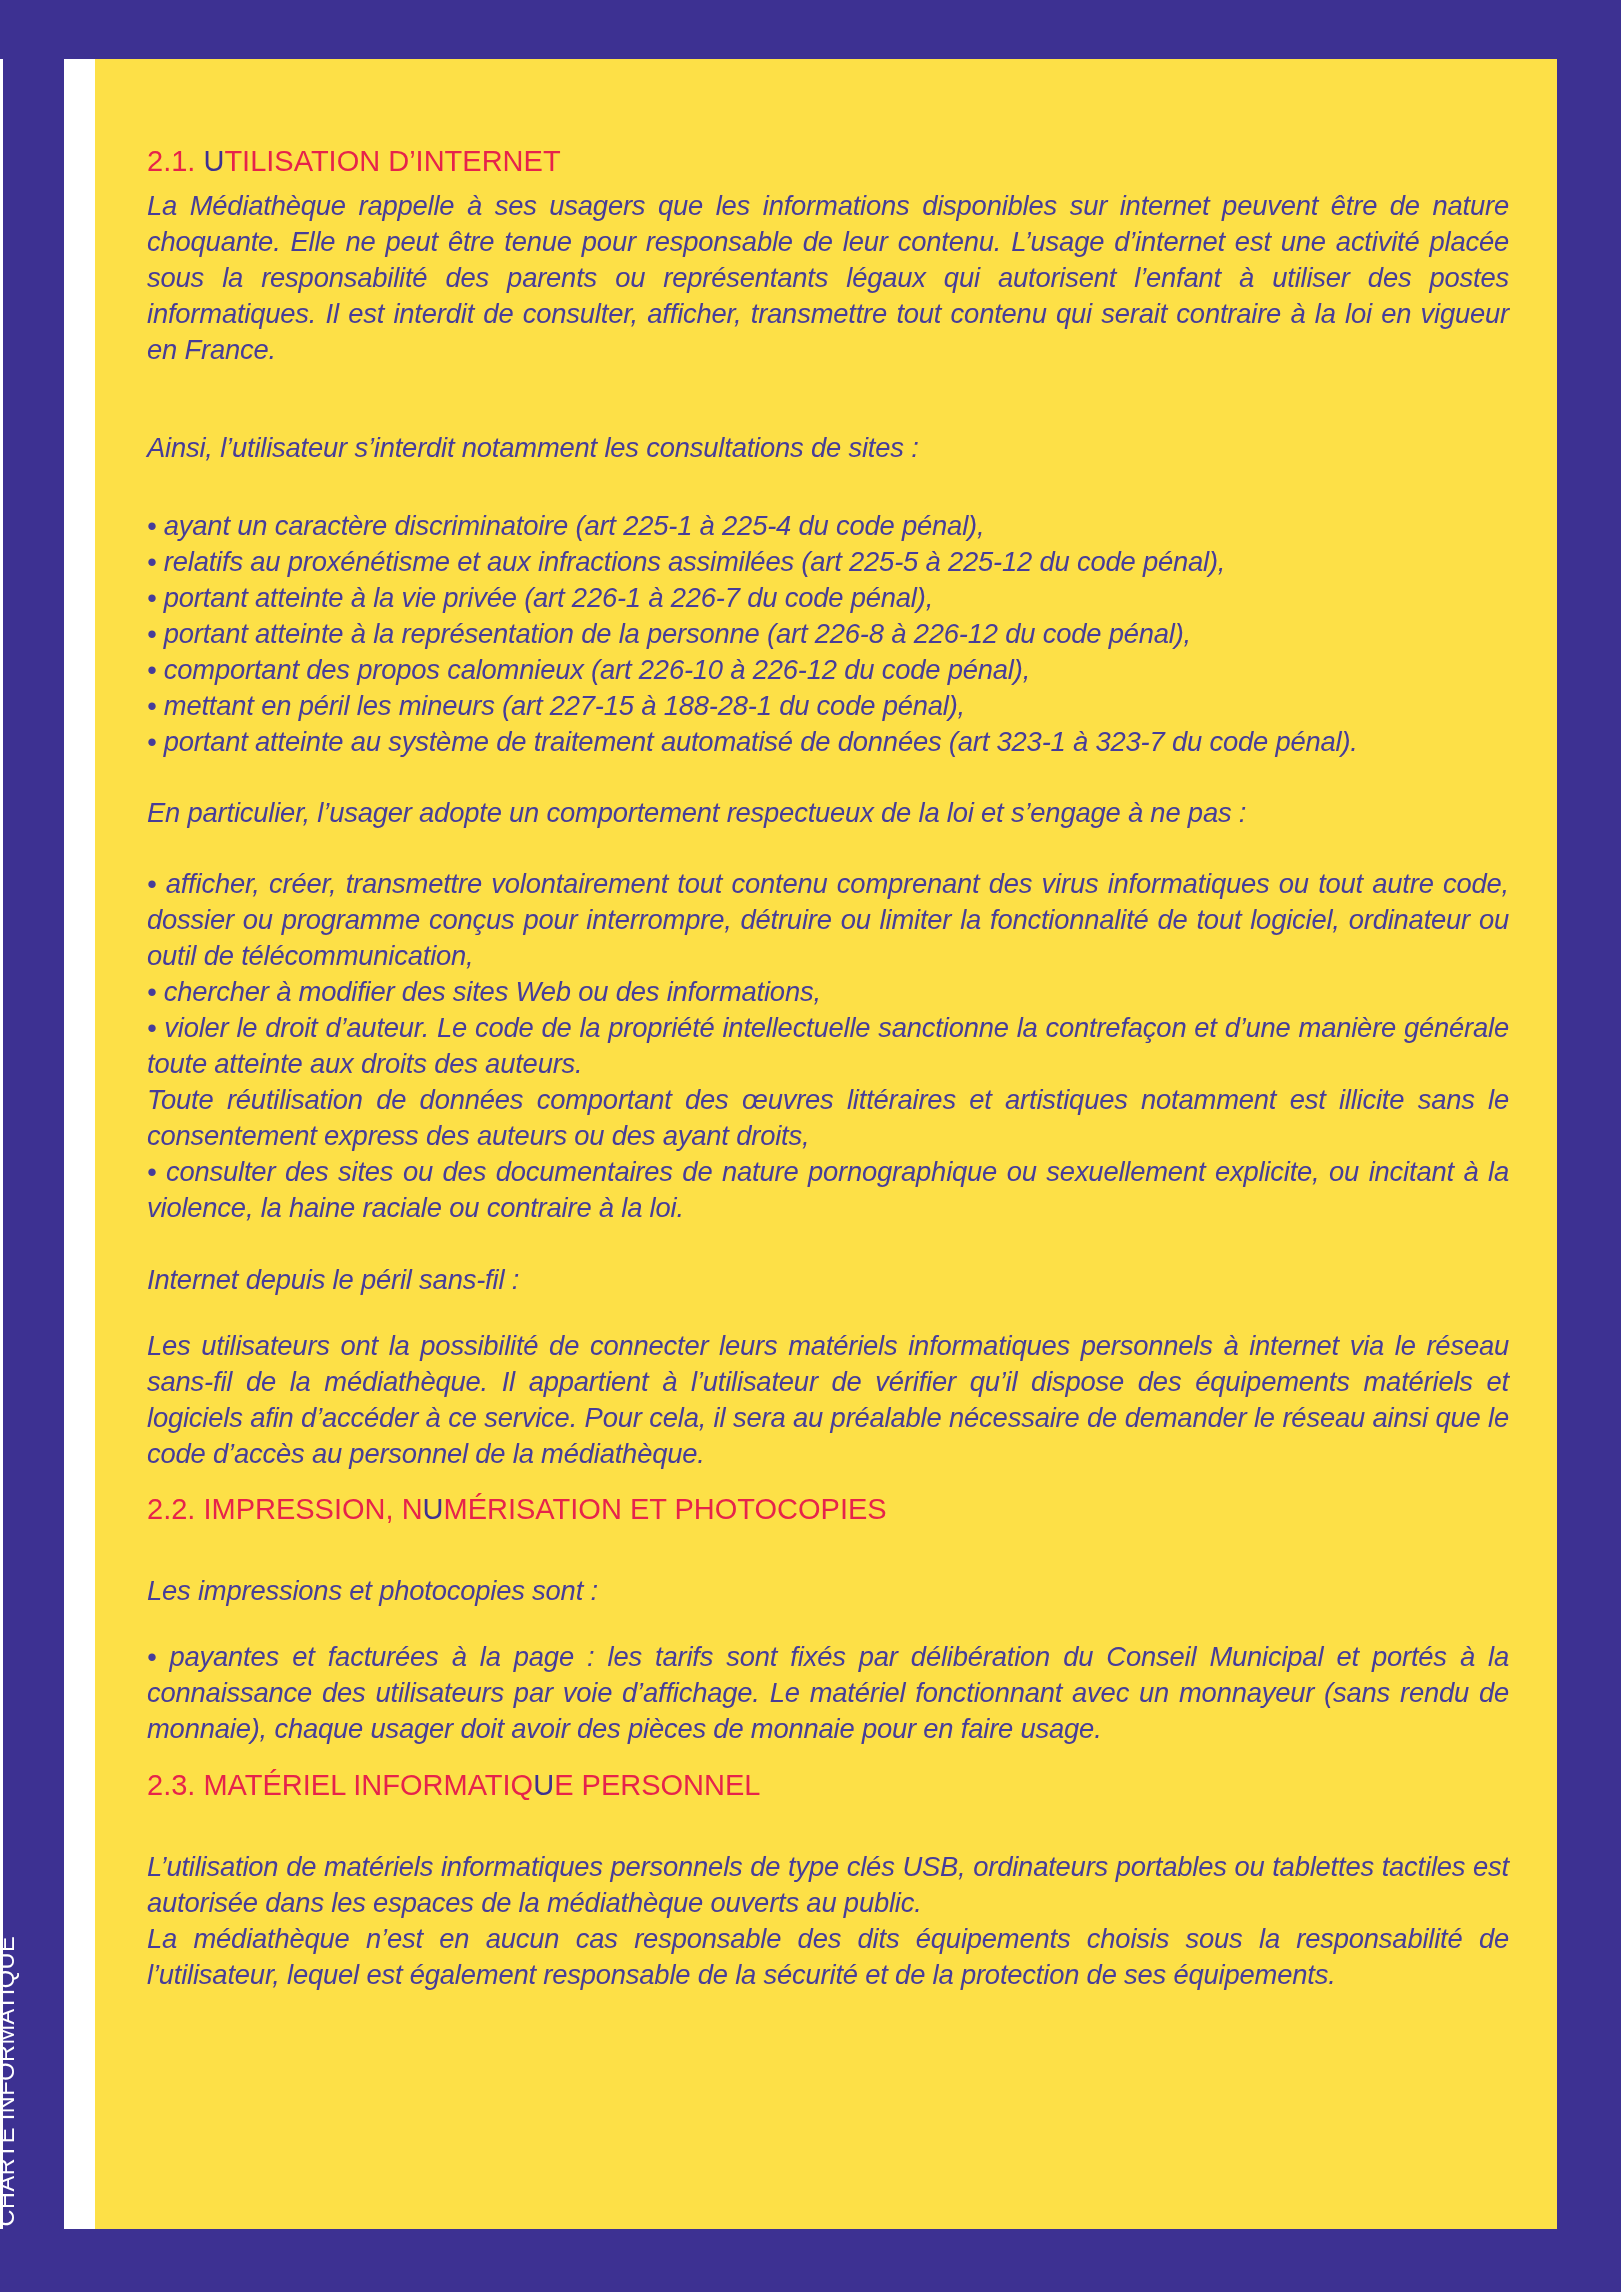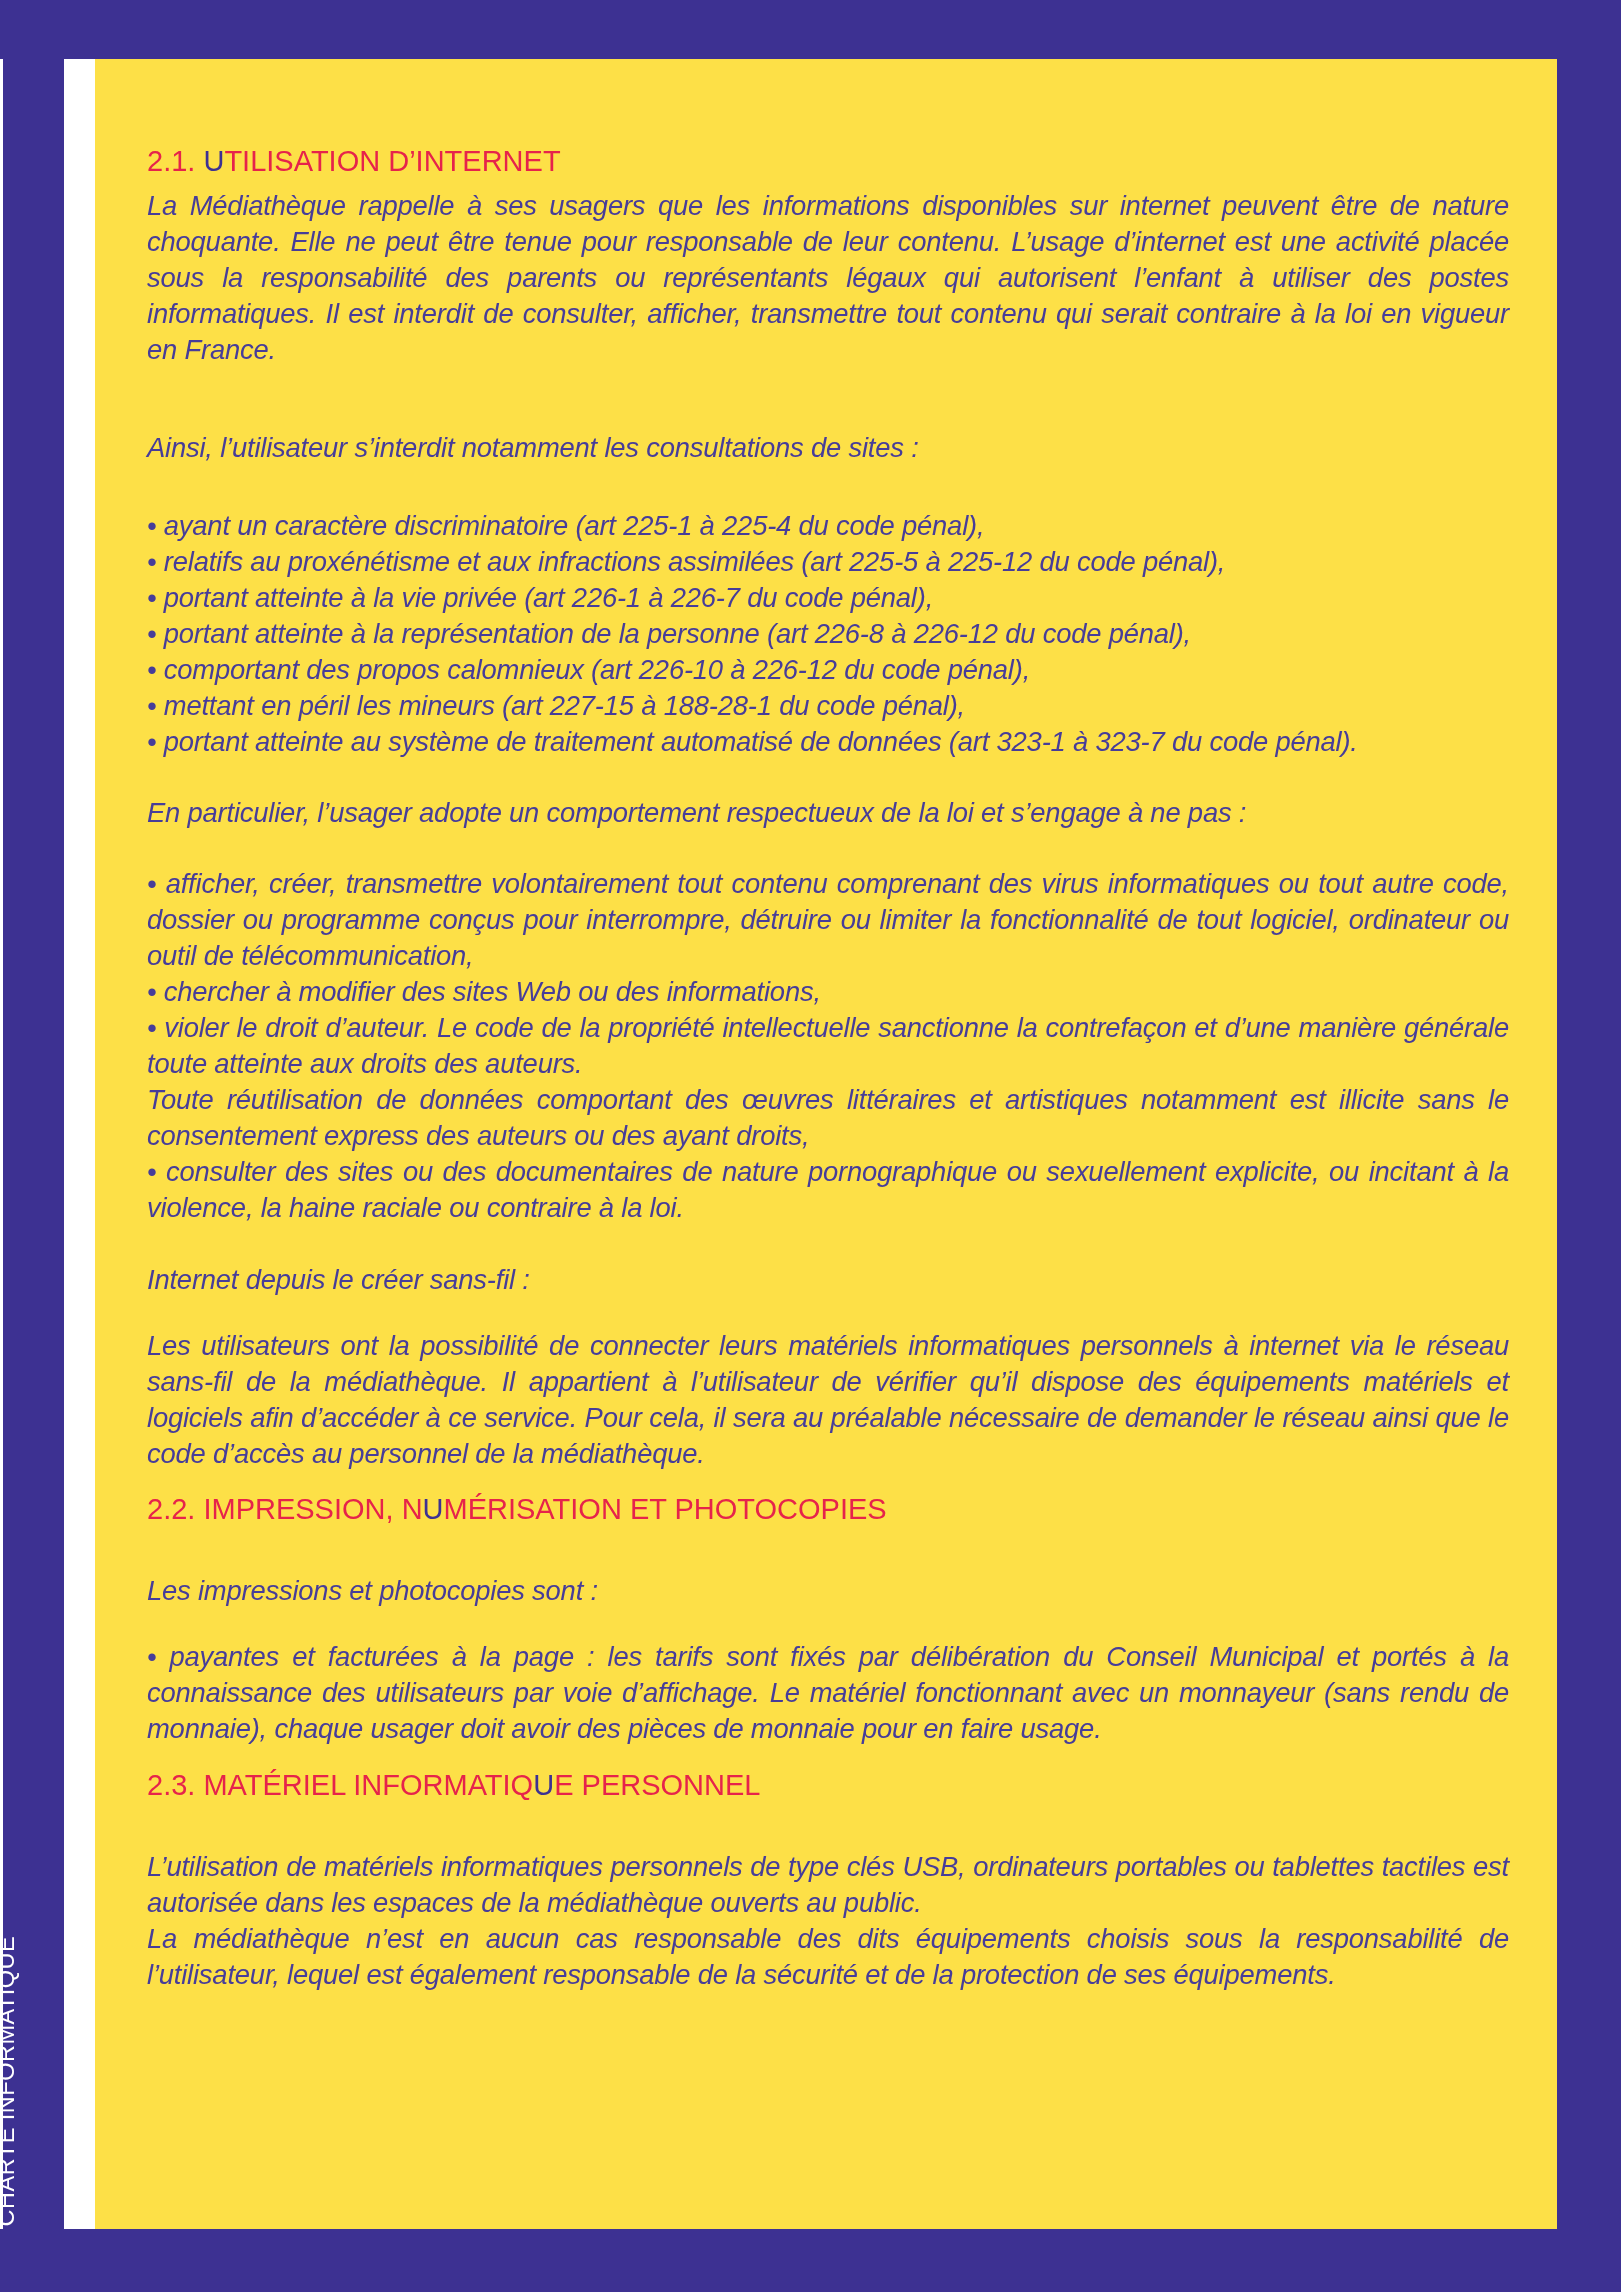--- a/index.html
+++ b/index.html
@@ -97,21 +97,21 @@
   <p class="block mt36">En particulier, l’usager adopte un comportement respectueux de la loi et s’engage à ne pas :</p>
 
   <div class="block mt36">
     <div class="line">• afficher, créer, transmettre volontairement tout contenu comprenant des virus informatiques ou tout autre code, dossier ou programme conçus pour interrompre, détruire ou limiter la fonctionnalité de tout logiciel, ordinateur ou outil de télécommunication,</div>
     <div class="line">• chercher à modifier des sites Web ou des informations,</div>
     <div class="line">• violer le droit d’auteur. Le code de la propriété intellectuelle sanctionne la contrefaçon et d’une manière générale toute atteinte aux droits des auteurs.</div>
     <div class="line">Toute réutilisation de données comportant des œuvres littéraires et artistiques notamment est illicite sans le consentement express des auteurs ou des ayant droits,</div>
     <div class="line">• consulter des sites ou des documentaires de nature pornographique ou sexuellement explicite, ou incitant à la violence, la haine raciale ou contraire à la loi.</div>
   </div>
 
-  <p class="block mt37">Internet depuis le créer sans-fil :</p>
+  <p class="block mt37">Internet depuis le péril sans-fil :</p>
 
   <p class="block mt31">Les utilisateurs ont la possibilité de connecter leurs matériels informatiques personnels à internet via le réseau sans-fil de la médiathèque. Il appartient à l’utilisateur de vérifier qu’il dispose des équipements matériels et logiciels afin d’accéder à ce service. Pour cela, il sera au préalable nécessaire de demander le réseau ainsi que le code d’accès au personnel de la médiathèque.</p>
 
   <div class="sec-heading mt24"><span>2.2. IMPRESSION, N</span><span class="accent-letter">U</span><span>MÉRISATION ET PHOTOCOPIES</span></div>
 
   <p class="block mt50">Les impressions et photocopies sont :</p>
 
   <p class="block mt31">• payantes et facturées à la page : les tarifs sont fixés par délibération du Conseil Municipal et portés à la connaissance des utilisateurs par voie d’affichage. Le matériel fonctionnant avec un monnayeur (sans rendu de monnaie), chaque usager doit avoir des pièces de monnaie pour en faire usage.</p>
 
   <div class="sec-heading mt24"><span>2.3. MATÉRIEL INFORMATIQ</span><span class="accent-letter">U</span><span>E PERSONNEL</span></div>

